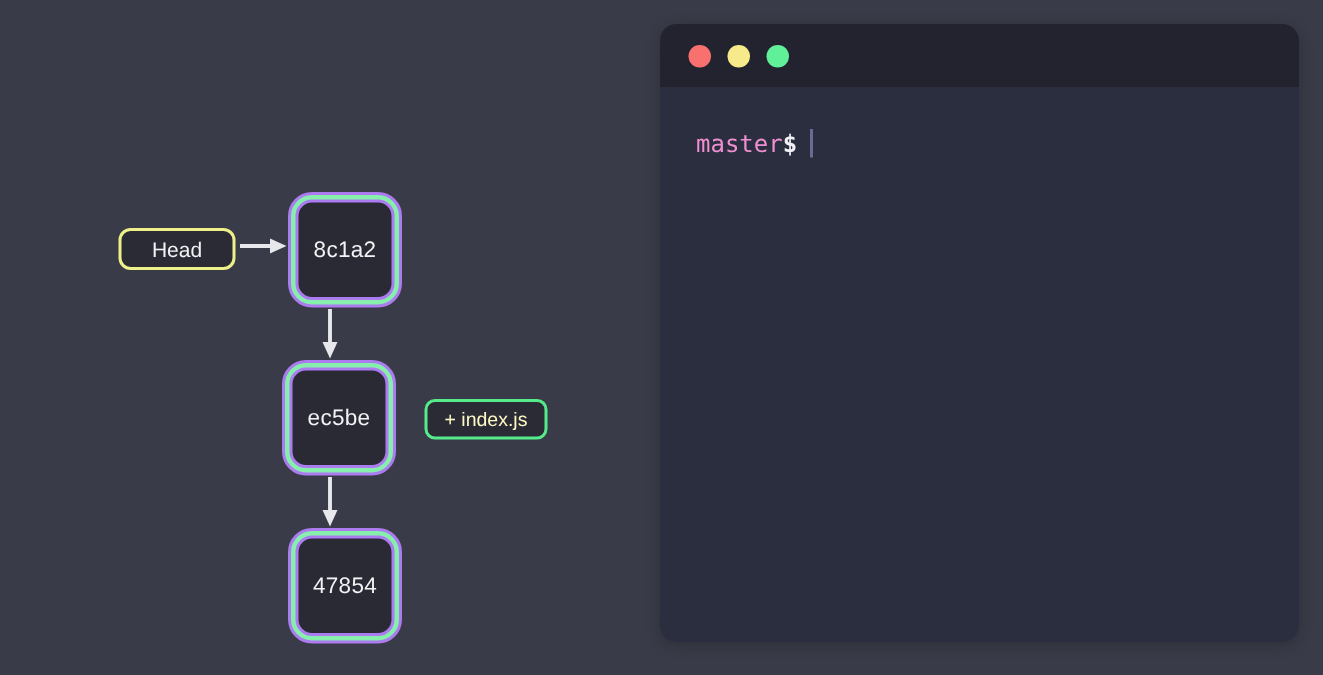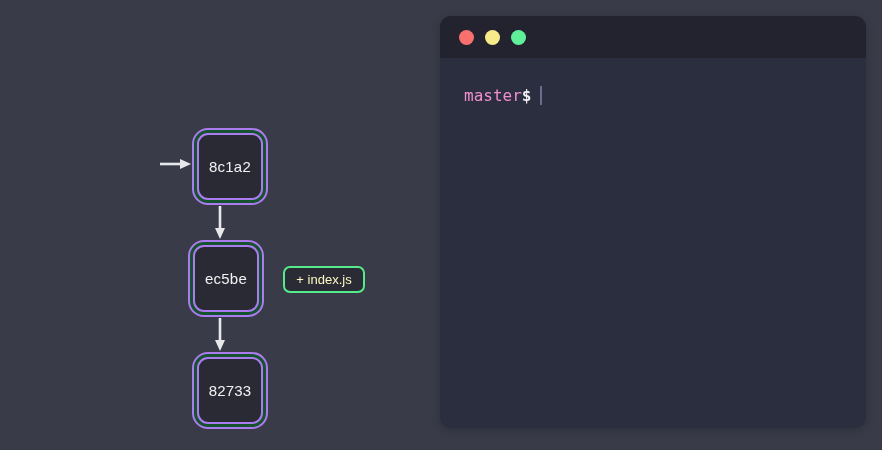--- a/index.html
+++ b/index.html
@@ -24,21 +24,21 @@
     height: 450px;
   }
 
   .commit-node {
     position: absolute;
     width: 76px;
     height: 77px;
     box-sizing: border-box;
     border: 2px solid #ab7bef;
     border-radius: 16px;
-    background: #14532d;
+    background: #86efac;
     padding: 3px;
   }
   .commit-node-inner {
     width: 100%;
     height: 100%;
     box-sizing: border-box;
     border: 2px solid #ab7bef;
     border-radius: 11px;
     background: #2a2a35;
     display: flex;
@@ -157,20 +157,23 @@
     height: 19px;
     background: #6a6a92;
     margin-left: 9px;
   }
 </style>
 </head>
 <body>
 
 <div id="git-graph">
 
+  <div id="head-ref">
+    <span class="ref-text">Head</span>
+  </div>
 
   <svg id="arrow-head-to-commit" class="arrow-svg" width="32" height="16" viewBox="0 0 32 16">
     <path d="M0 8 L24 8" stroke="#e8e8ec" stroke-width="2.6" fill="none"></path>
     <path d="M31 8 L20 3 L20 13 Z" fill="#e8e8ec"></path>
   </svg>
 
   <div class="commit-node" id="commit-node-0">
     <div class="commit-node-inner">
       <span class="commit-label">8c1a2</span>
     </div>
@@ -191,21 +194,21 @@
     <span class="ref-text">+ index.js</span>
   </div>
 
   <svg id="arrow-commit-1-2" class="arrow-svg" width="16" height="34" viewBox="0 0 16 34">
     <path d="M8 0 L8 25" stroke="#e8e8ec" stroke-width="2.6" fill="none"></path>
     <path d="M8 33 L3 22 L13 22 Z" fill="#e8e8ec"></path>
   </svg>
 
   <div class="commit-node" id="commit-node-2">
     <div class="commit-node-inner">
-      <span class="commit-label">82733</span>
+      <span class="commit-label">47854</span>
     </div>
   </div>
 
 </div>
 
 <div id="terminal-window">
 
   <div id="terminal-titlebar">
     <span class="traffic-light" id="terminal-close-button"></span>
     <span class="traffic-light" id="terminal-minimize-button"></span>

